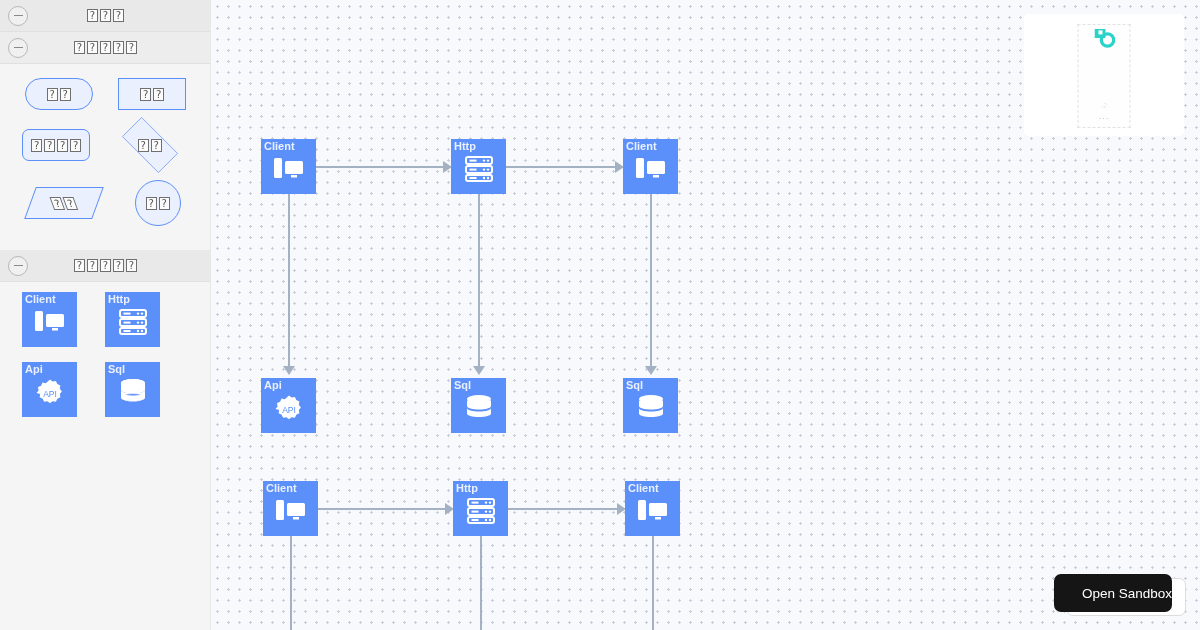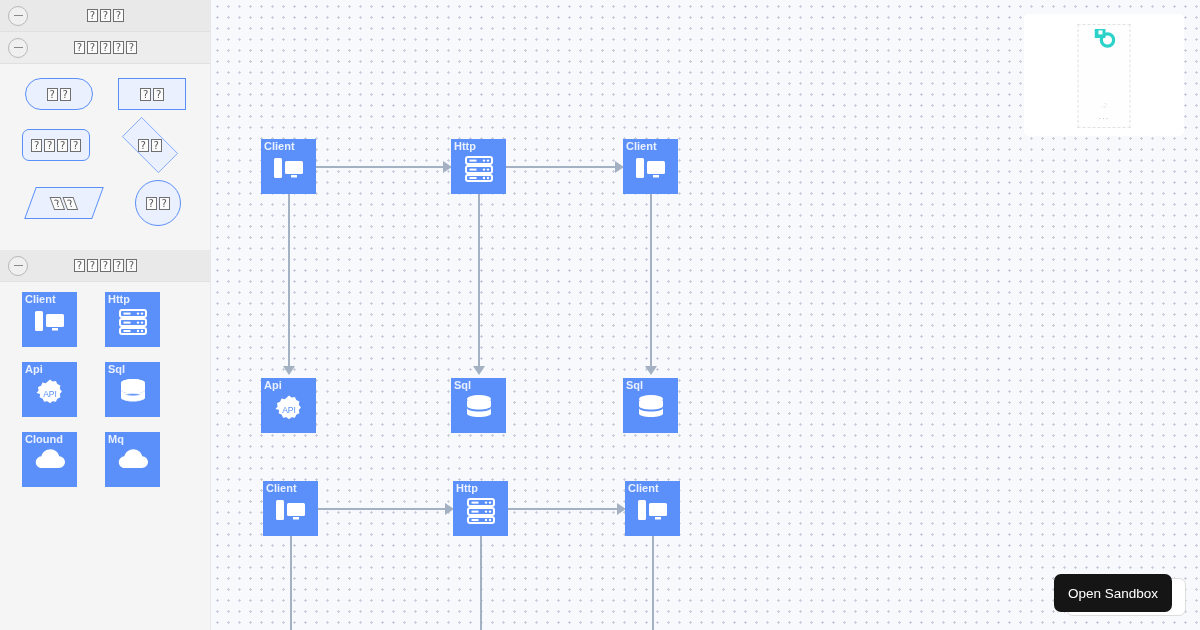--- a/index.html
+++ b/index.html
@@ -279,21 +279,21 @@
     position: absolute;
     left: 0; top: 0;
     width: 118px;
     height: 38px;
     background: #151515;
     border-radius: 7px;
     color: #ffffff;
     font-size: 13.5px;
     display: flex;
     align-items: center;
-    justify-content: center;
+    justify-content: flex-end;
     white-space: nowrap;
     cursor: pointer;
   }
   
   .side-edge {
     position: absolute;
     left: 210px; top: 0;
     width: 1px; height: 630px;
     background: #e8e8e8;
     z-index: 5;
@@ -417,38 +417,20 @@
                 <path d="M3 12.5v7c0 2.2 5.4 4 12 4s12-1.8 12-4v-7" fill="#fff"></path>
                 <ellipse cx="15" cy="12.2" rx="12" ry="3.3" fill="#5b8ff9"></ellipse>
                 <ellipse cx="15" cy="19.4" rx="12" ry="3.3" fill="#5b8ff9"></ellipse>
                 <ellipse cx="15" cy="5" rx="12" ry="4" fill="#fff"></ellipse>
                 <path d="M3 6.5v5.4c0 2 5.4 3.6 12 3.6s12-1.6 12-3.6V6.5z" fill="#fff"></path>
                 <path d="M3 14v5.4c0 2 5.4 3.6 12 3.6s12-1.6 12-3.6V14c0 2-5.4 3.6-12 3.6S3 16 3 14z" fill="#fff"></path>
               </svg>
           </span>
         </div>
       </div>
-      <div class="np-row">
-        <div class="np-item">
-          <span class="np-label">Clound</span>
-          <span class="np-icon">
-            <svg width="34" height="22" viewBox="0 0 34 22">
-                <path fill="#fff" d="M8.5 20h17.2c3.5 0 6.3-2.6 6.3-5.9 0-3.1-2.5-5.7-5.8-5.9C25.4 4.2 21.7 1.3 17.4 1.3c-4.4 0-8.1 3-9 7-3.1.3-5.6 2.8-5.6 5.9C2.8 17.4 5.3 20 8.5 20z"></path>
-              </svg>
-          </span>
-        </div>
-        <div class="np-item">
-          <span class="np-label">Mq</span>
-          <span class="np-icon">
-            <svg width="34" height="22" viewBox="0 0 34 22">
-                <path fill="#fff" d="M8.5 20h17.2c3.5 0 6.3-2.6 6.3-5.9 0-3.1-2.5-5.7-5.8-5.9C25.4 4.2 21.7 1.3 17.4 1.3c-4.4 0-8.1 3-9 7-3.1.3-5.6 2.8-5.6 5.9C2.8 17.4 5.3 20 8.5 20z"></path>
-              </svg>
-          </span>
-        </div>
-      </div>
     </div>
   </div>
 
   <span class="side-edge"></span>
 
   <div id="canvas">
 
     <span class="edge-h" style="left:105px; top:166px; width:130px;"></span>
     <span class="arrow-right" style="left:232px; top:161px;"></span>
 

